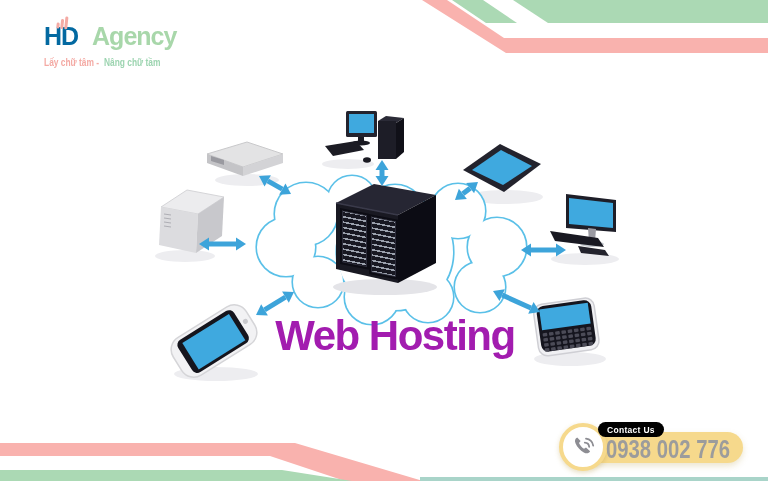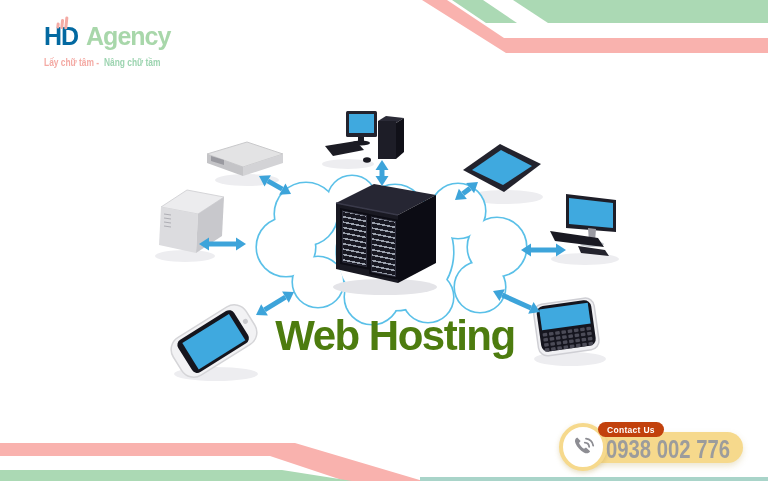--- a/index.html
+++ b/index.html
@@ -4,47 +4,47 @@
 <style>
   html,body{margin:0;padding:0;background:#fff;}
   .stage{position:relative;width:768px;height:483px;background:#ffffff;overflow:hidden;
          font-family:"Liberation Sans",sans-serif;}
   svg.layer{position:absolute;left:0;top:0;}
 
   
   .logo{position:absolute;left:44px;top:24px;z-index:6;line-height:1;}
   .logo-row{white-space:nowrap;font-weight:bold;font-size:25px;letter-spacing:-1px;}
   .logo-hd{color:#0369a1;}
-  .logo-agency{color:#a8d7aa;margin-left:2px;}
+  .logo-agency{color:#a8d7aa;margin-left:8px;}
   .logo-icon{position:absolute;left:13px;top:-11px;transform:rotate(6deg);}
   .logo-icon i{display:inline-block;width:3px;border-radius:2px;background:#f4aaa4;margin-right:1px;vertical-align:bottom;}
   .logo-icon i.b1{height:6px;} .logo-icon i.b2{height:10px;} .logo-icon i.b3{height:13px;}
   .tagline{position:absolute;left:0px;top:34px;font-size:10px;font-weight:bold;white-space:nowrap;
            transform:scaleX(.84);transform-origin:0 0;}
   .tag-pink{color:#f4aaa4;} .tag-green{color:#9cd4b0;margin-left:3px;}
 
   
   .hero-title{position:absolute;left:250px;top:312px;width:290px;z-index:5;text-align:center;
-              font-size:42px;font-weight:bold;letter-spacing:-1.5px;color:#4d7c0f;}
+              font-size:42px;font-weight:bold;letter-spacing:-1.5px;color:#a21caf;}
 
   
   .rack-panel{position:absolute;z-index:3;border:2px solid #0c0c14;
       background:repeating-linear-gradient(180deg,#9ba1ad 0 1.6px,#181822 1.6px 5.4px);
       box-shadow:inset 0 0 0 1px #2c2c3a;transform-origin:0 0;transform:skewY(11deg);}
   #rack-left{left:340px;top:208px;width:25px;height:52px;}
   #rack-right{left:369px;top:214px;width:25px;height:56px;}
 
   
   .badge{position:absolute;left:556px;top:414px;width:200px;height:62px;z-index:7;}
   .badge-pill{position:absolute;left:21px;top:18px;width:166px;height:31px;border-radius:16px;
               background:#f6d98c;box-shadow:0 3px 6px rgba(180,150,60,.25);}
   .badge-circle{position:absolute;left:3px;top:9px;width:40px;height:40px;border-radius:50%;
                 background:#ffffff;border:4px solid #f6d98c;box-shadow:0 2px 5px rgba(180,150,60,.3);}
   .badge-circle svg{position:absolute;left:7px;top:7px;}
-  .badge-ribbon{position:absolute;left:42px;top:8px;background:#c2410c;color:#fff;font-weight:bold;
+  .badge-ribbon{position:absolute;left:42px;top:8px;background:#000000;color:#fff;font-weight:bold;
                 font-size:8.5px;letter-spacing:.3px;padding:2.5px 9px;border-radius:8px;white-space:nowrap;}
   .badge-number{position:absolute;left:50px;top:20px;font-size:26px;font-weight:bold;color:#9c9c9c;
                 letter-spacing:0;white-space:nowrap;transform:scaleX(.78);transform-origin:0 0;}
 </style>
 </head>
 <body>
 
 <div class="stage">
 
   <svg class="layer" width="768" height="483" style="z-index:1">

